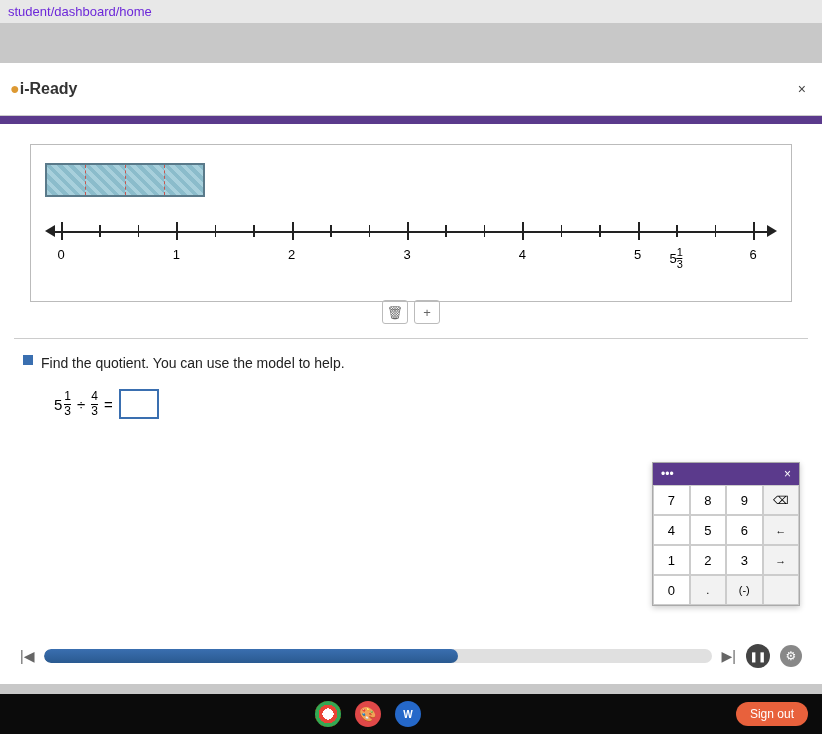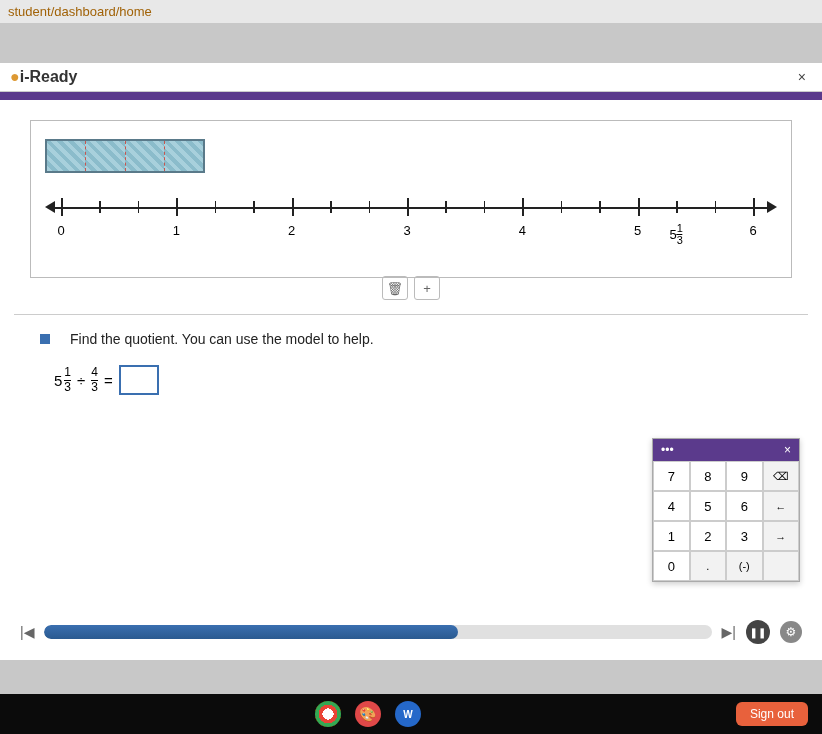--- a/index.html
+++ b/index.html
@@ -8,27 +8,27 @@
   background: #c8c8c8;
   width: 822px;
   height: 734px;
   overflow: hidden;
   position: relative;
 }
 .url-bar {
   background: #e8e8e8;
   padding: 4px 8px;
   font-size: 13px;
-  color: #a16207;
+  color: #6d28d9;
 }
 .app-header {
   background: #fff;
   display: flex;
   align-items: center;
-  padding: 4px 10px;
+  padding: 16px 10px;
   border-bottom: 1px solid #ccc;
   position: relative;
   margin-top: 40px;
 }
 .logo {
   font-weight: bold;
   font-size: 16px;
   color: #333;
 }
 .logo-dot { color: #d93; }
@@ -129,23 +129,23 @@
   display: flex;
   align-items: center;
   justify-content: center;
   font-size: 13px;
   color: #666;
   cursor: pointer;
 }
 .divider { height:1px; background:#ccc; margin: 0 -6px 16px; }
 .prompt {
   display: flex;
-  align-items: center;
-  gap: 20px;
-  margin-left: 20px;
+  align-items: flex-start;
+  gap: 8px;
+  margin-left: 3px;
 }
 .bullet { width:10px; height:10px; background:#3a6fb0; }
 .prompt-text { font-size: 14px; color: #222; }
 .equation {
   display: flex;
   align-items: center;
   gap: 6px;
   margin: 18px 0 0 34px;
   font-size: 15px;
 }
@@ -244,21 +244,21 @@
   font-size:14px;
 }
 .chrome{background:radial-gradient(circle,#fff 30%,#ea4335 31% 50%,#34a853 51% 70%,#fbbc05 71%);}
 .paint{background:#e04848;color:#fff;}
 .word{background:#2568c9;color:#fff;font-size:10px;font-weight:bold;}
 .signout {
   margin-left:auto;
   background:#e8613c;
   color:#fff;
   border:none;
-  border-radius:6px;
+  border-radius:12px;
   padding: 5px 14px;
   font-size:12px;
   cursor:pointer;
 }
 </style>
 </head>
 <body>
 
 <div class="url-bar">student/dashboard/home</div>
 

